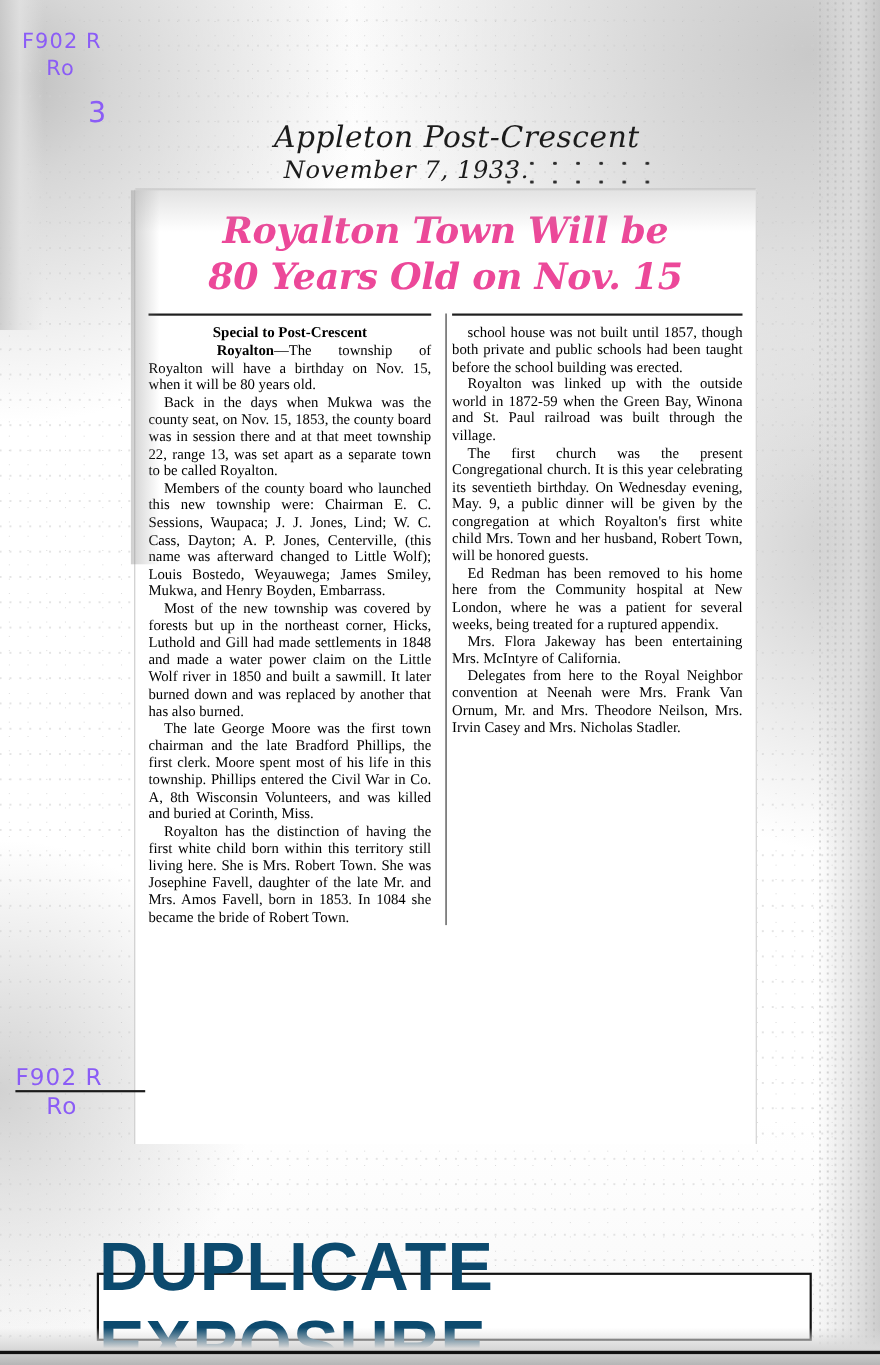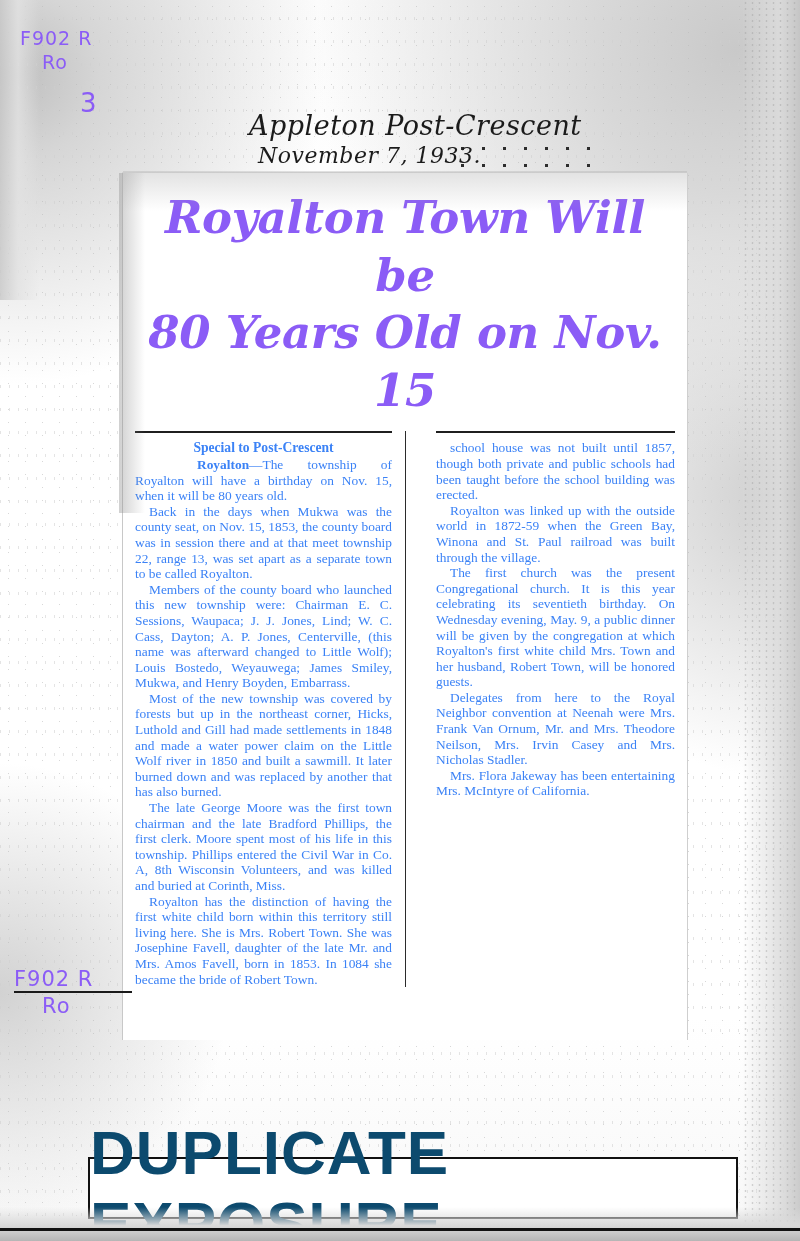--- a/index.html
+++ b/index.html
@@ -127,55 +127,55 @@
     position: absolute; left: 0; right: 0; top: -2px; height: 40px;
     background: linear-gradient(180deg, rgba(170,170,170,.35), rgba(255,255,255,0));
     pointer-events: none;
   }
 
   .headline {
     text-align: center;
     font-family: "DejaVu Serif", serif;
     font-style: italic;
     font-weight: bold;
-    color: #8b5cf6;
-    font-size: 45px;
+    color: #ec4899;
+    font-size: 33px;
     line-height: 1.28;
     letter-spacing: -0.3px;
     margin: 6px 0 12px 0;
   }
   .headline .l1 { display: block; }
   .headline .l2 { display: block; }
 
   .columns {
     display: flex;
     gap: 0;
     align-items: stretch;
   }
   .col {
     width: 50%;
     box-sizing: border-box;
   }
   .col-left  { padding-right: 13px; }
-  .col-right { padding-left: 30px; border-left: 1px solid #2b2b2b; }
+  .col-right { padding-left: 5px; border-left: 1px solid #2b2b2b; }
 
   .col-rule {
     height: 2px;
     background: #1f1f1f;
     margin: 0 0 7px 0;
   }
 
   .body p {
     margin: 0;
     text-indent: 14px;
     font-family: "Liberation Serif", serif;
     font-size: 13.4px;
     line-height: 15.6px;
     text-align: justify;
-    color: #3b82f6;
+    color: #000000;
     hyphens: manual;
   }
   .body p.nofirst { text-indent: 14px; }
   .body .kicker {
     text-indent: 0;
     text-align: center;
     font-weight: bold;
     font-size: 13.6px;
     margin-bottom: 1px;
   }
@@ -251,22 +251,23 @@
           <p>Royalton has the distinction of having the first white child born within this territory still living here. She is Mrs. Robert Town. She was Josephine Favell, daughter of the late Mr. and Mrs. Amos Favell, born in 1853. In 1084 she became the bride of Robert Town.</p>
         </div>
       </div>
 
       <div class="col col-right">
         <div class="col-rule"></div>
         <div class="body">
           <p class="nofirst fade">school house was not built until 1857, though both private and public schools had been taught before the school building was erected.</p>
           <p>Royalton was linked up with the outside world in 1872-59 when the Green Bay, Winona and St. Paul railroad was built through the village.</p>
           <p>The first church was the present Congregational church. It is this year celebrating its seventieth birthday. On Wednesday evening, May. 9, a public dinner will be given by the congregation at which Royalton's first white child Mrs. Town and her husband, Robert Town, will be honored guests.</p>
+          <p>Ed Redman has been removed to his home here from the Community hospital at New London, where he was a patient for several weeks, being treated for a ruptured appendix.</p>
+          <p>Mrs. Flora Jakeway has been entertaining Mrs. McIntyre of California.</p>
           <p>Delegates from here to the Royal Neighbor convention at Neenah were Mrs. Frank Van Ornum, Mr. and Mrs. Theodore Neilson, Mrs. Irvin Casey and Mrs. Nicholas Stadler.</p>
-          <p>Mrs. Flora Jakeway has been entertaining Mrs. McIntyre of California.</p>
         </div>
       </div>
 
     </div>
   </div>
 
   <div class="hand callnum-bottom">
     <span class="num">F902 R</span>
     <span class="den">Ro</span>
   </div>

